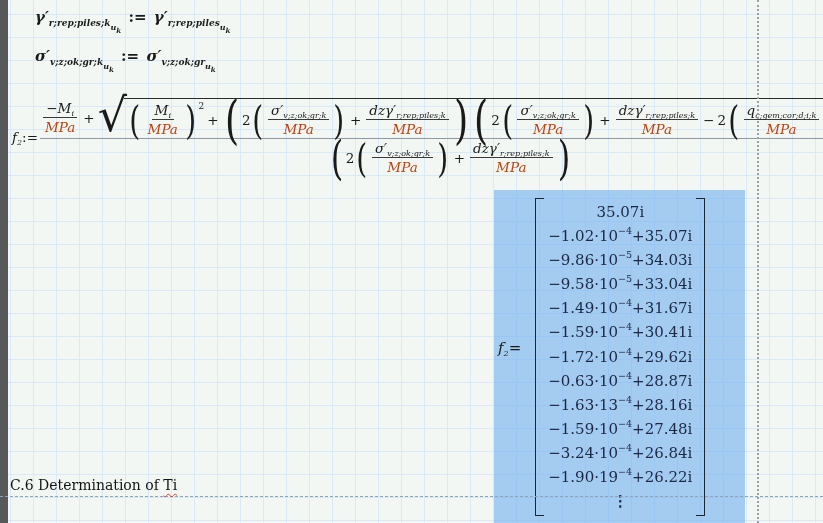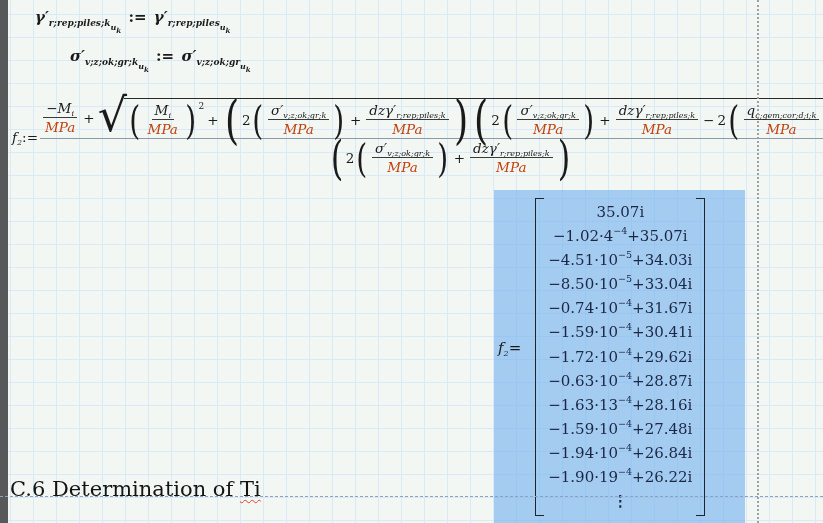--- a/index.html
+++ b/index.html
@@ -61,37 +61,37 @@
   .res-label{font-size:15px;margin:0 14px 17px 4px;white-space:nowrap;}
   .matrix{display:flex;align-items:stretch;height:318px;}
   .brk{width:8px;border:1.7px solid #20242c;}
   .brk.l{border-right:none;}
   .brk.r{border-left:none;}
   .mrows{display:flex;flex-direction:column;justify-content:center;padding:2px 4px;color:#1c2744;font-size:15px;}
   .mrow{height:24.2px;display:flex;align-items:center;justify-content:center;font-style:normal;white-space:nowrap;}
   .vdots{font-weight:bold;letter-spacing:0;}
 
   
-  .heading{position:absolute;left:10px;top:477px;font-size:21px;font-style:normal;color:#141414;white-space:nowrap;z-index:6;}
+  .heading{position:absolute;left:10px;top:477px;font-size:14px;font-style:normal;color:#141414;white-space:nowrap;z-index:6;}
   .misspelled{text-decoration:underline;text-decoration-style:wavy;text-decoration-color:#e23b2e;text-decoration-thickness:1px;text-underline-offset:3px;}
 </style>
 </head>
 <body>
 
 <div class="left-strip"></div>
 <div class="v-margin"></div>
 <div class="h-break"></div>
 
 <div class="def-eq math" style="left:35px;top:8px;">
   <span><span>γ′</span><span class="ss1">r;rep;piles;k</span><span class="ss2">u</span><span class="ss3">k</span></span>
   <span class="assign">:=</span>
   <span><span>γ′</span><span class="ss1">r;rep;piles</span><span class="ss2">u</span><span class="ss3">k</span></span>
 </div>
 
-<div class="def-eq math" style="left:35px;top:47px;padding-left:35px;">
+<div class="def-eq math" style="left:35px;top:47px;">
   <span><span>σ′</span><span class="ss1">v;z;ok;gr;k</span><span class="ss2">u</span><span class="ss3">k</span></span>
   <span class="assign">:=</span>
   <span><span>σ′</span><span class="ss1">v;z;ok;gr</span><span class="ss2">u</span><span class="ss3">k</span></span>
 </div>
 
 <div class="formula math">
   <span class="fname"><span>f</span><span class="fs1">2</span><span class="up">:=</span></span>
 
   <span class="bigfrac">
 
@@ -209,36 +209,36 @@
   </span>
 </div>
 
 <div class="selection">
   <span class="res-label math"><span>f</span><span class="fs1">2</span><span class="up">=</span></span>
   <div class="matrix">
     <div class="brk l"></div>
     <div class="mrows">
         <div class="mrow">35.07i</div>
         <div class="mrow">
-          <span>−1.02·4</span>
+          <span>−1.02·10</span>
           <sup class="mexp">−4</sup>
           <span>+35.07i</span>
         </div>
         <div class="mrow">
-          <span>−4.51·10</span>
+          <span>−9.86·10</span>
           <sup class="mexp">−5</sup>
           <span>+34.03i</span>
         </div>
         <div class="mrow">
-          <span>−8.50·10</span>
+          <span>−9.58·10</span>
           <sup class="mexp">−5</sup>
           <span>+33.04i</span>
         </div>
         <div class="mrow">
-          <span>−0.74·10</span>
+          <span>−1.49·10</span>
           <sup class="mexp">−4</sup>
           <span>+31.67i</span>
         </div>
         <div class="mrow">
           <span>−1.59·10</span>
           <sup class="mexp">−4</sup>
           <span>+30.41i</span>
         </div>
         <div class="mrow">
           <span>−1.72·10</span>
@@ -254,21 +254,21 @@
           <span>−1.63·13</span>
           <sup class="mexp">−4</sup>
           <span>+28.16i</span>
         </div>
         <div class="mrow">
           <span>−1.59·10</span>
           <sup class="mexp">−4</sup>
           <span>+27.48i</span>
         </div>
         <div class="mrow">
-          <span>−1.94·10</span>
+          <span>−3.24·10</span>
           <sup class="mexp">−4</sup>
           <span>+26.84i</span>
         </div>
         <div class="mrow">
           <span>−1.90·19</span>
           <sup class="mexp">−4</sup>
           <span>+26.22i</span>
         </div>
         <div class="mrow vdots">⋮</div>
       </div>

